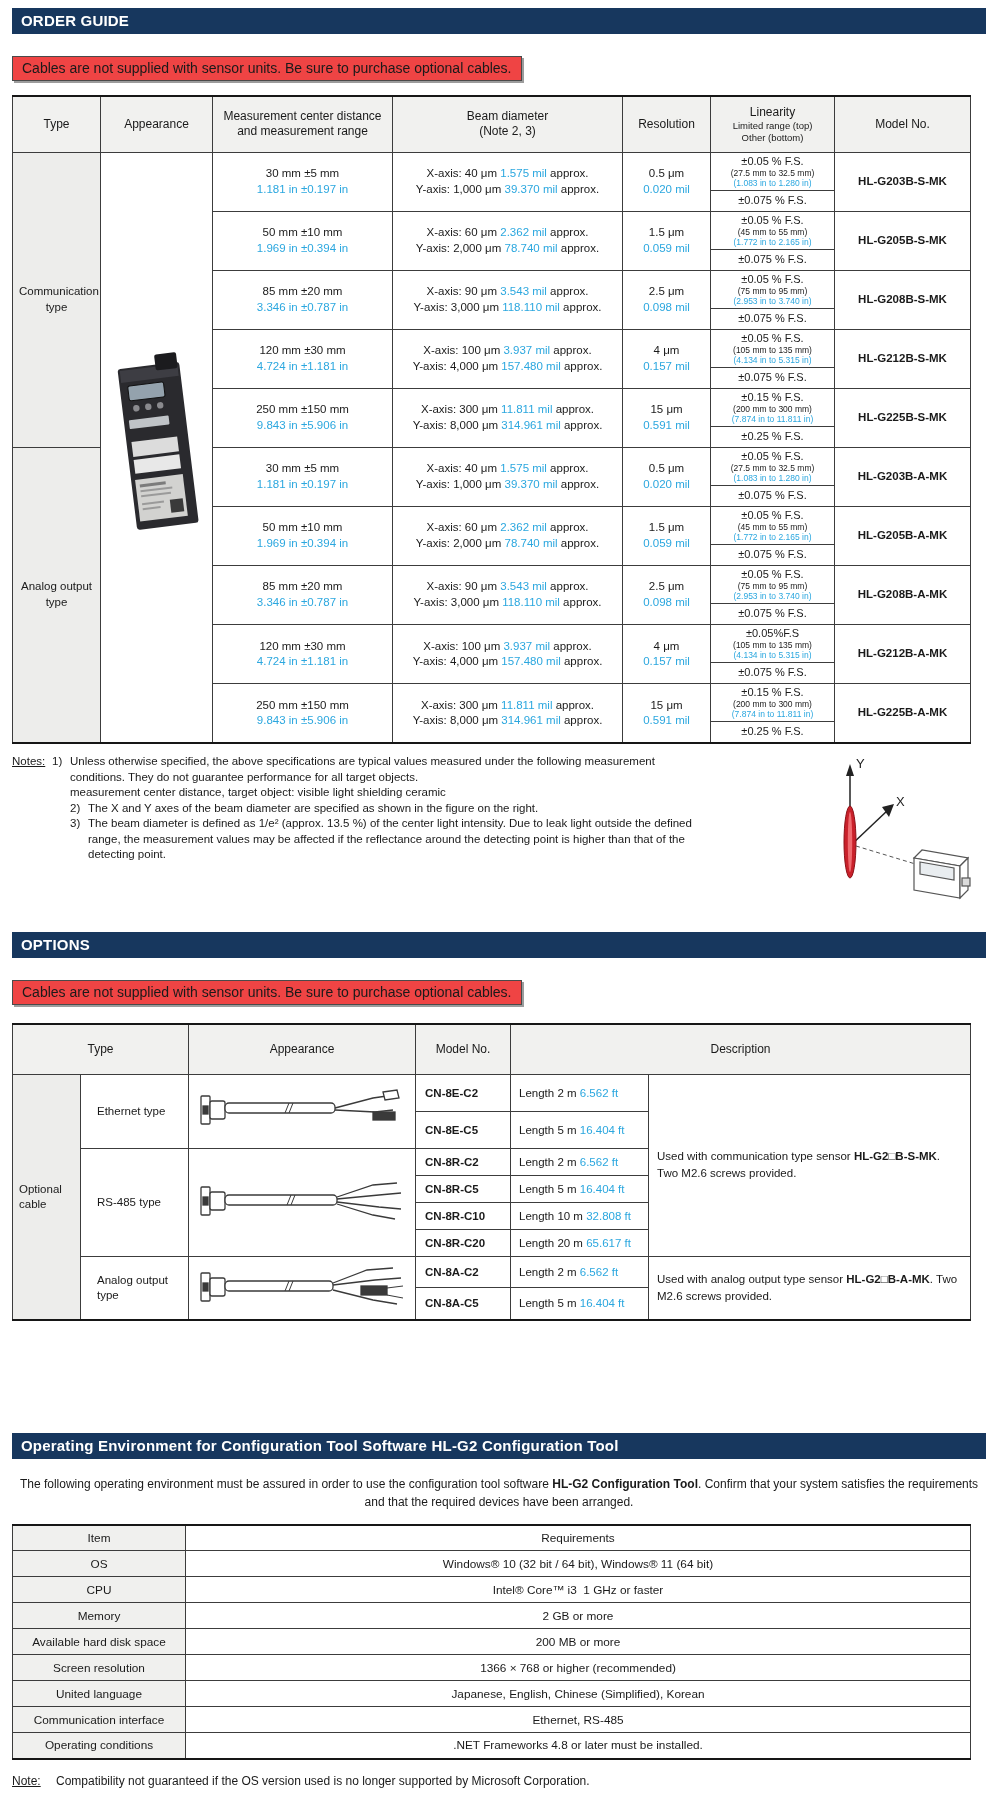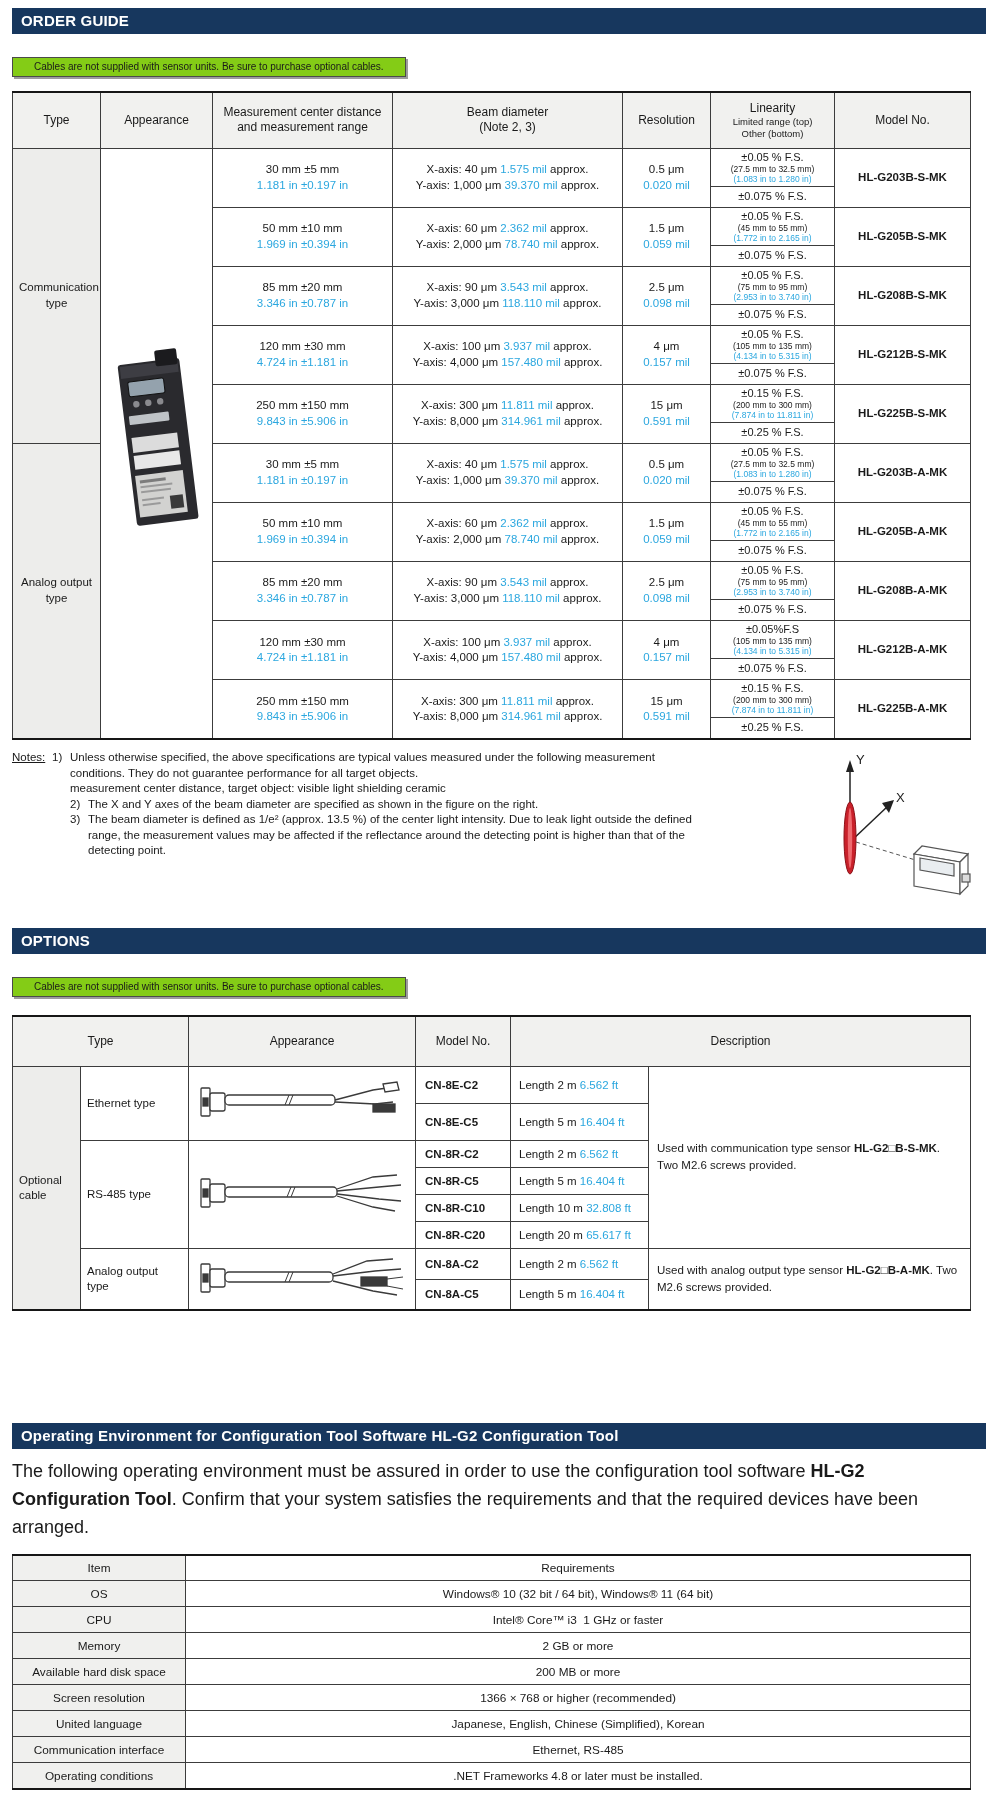--- a/index.html
+++ b/index.html
@@ -3,22 +3,22 @@
 <meta charset="utf-8">
 <style>
   * { box-sizing: border-box; margin: 0; padding: 0; }
   body { width: 998px; background: #fff; color: #1a1a1a;
          font-family: "Liberation Sans", sans-serif; }
   .page { padding: 8px 12px 24px 12px; }
 
   .banner { background: #17375e; color: #fff; font-weight: bold;
             font-size: 15px; padding: 4px 9px 5px; letter-spacing: .2px; }
   .mt-note { margin-top: 22px; }
-  .notebox { display: inline-block; background: #84cc16; border: 1px solid #4a4a4a;
-             box-shadow: 2px 2px 0 #9c9c9c; padding: 3px 21px 4px; font-size: 10px; }
+  .notebox { display: inline-block; background: #ef4444; border: 1px solid #4a4a4a;
+             box-shadow: 2px 2px 0 #9c9c9c; padding: 3px 9px 4px; font-size: 14px; }
 
   table { border-collapse: collapse; table-layout: fixed; }
   .bl { color: #2ba7df; }
 
   
   .og { width: 958px; margin-top: 14px; border: 1px solid #3c3c3c;
         border-top: 2px solid #161616; border-bottom: 2px solid #161616; }
   .og th, .og td { border: 1px solid #3c3c3c; vertical-align: middle; }
   .og th { background: #f1f1ef; font-weight: normal; font-size: 12px;
            height: 56px; line-height: 1.25; text-align: center; }
@@ -46,31 +46,31 @@
   .diagrambox { width: 200px; margin-left: 14px; }
 
   
   .opt { width: 958px; margin-top: 18px; border: 1px solid #3c3c3c;
          border-top: 2px solid #161616; border-bottom: 2px solid #161616; }
   .opt th, .opt td { border: 1px solid #3c3c3c; font-size: 11.5px; }
   .opt th { background: #f1f1ef; font-weight: normal; font-size: 12px;
             height: 50px; text-align: center; }
   .groupcell { background: #ededeb; vertical-align: middle; text-align: left;
                padding: 6px; font-size: 12px; line-height: 1.3; }
-  .cabletype { vertical-align: middle; text-align: left; padding: 6px; font-size: 12px;
+  .cabletype { vertical-align: middle; text-align: left; padding: 16px; font-size: 12px;
                line-height: 1.3; }
   .cableapp { text-align: center; vertical-align: middle; }
   .optmodel { font-weight: bold; font-size: 12px; padding-left: 9px; vertical-align: middle; }
   .optlen { padding-left: 8px; vertical-align: middle; }
   .optdesc { vertical-align: middle; padding: 6px 8px; line-height: 1.45; }
   .opt tr.e { height: 37px; } .opt tr.r { height: 27px; } .opt tr.a { height: 31px; }
 
   
   .envbanner { margin-top: 112px; }
-  .intro { margin-top: 9px; font-size: 18px; line-height: 1.55; }
+  .intro { margin-top: 16px; font-size: 12px; line-height: 1.55; text-align: center; }
   .req { width: 958px; margin-top: 12px; border: 1px solid #3c3c3c;
          border-top: 2px solid #161616; border-bottom: 2px solid #161616; }
   .req th, .req td { border: 1px solid #3c3c3c; height: 26px; text-align: center;
                      font-size: 11.8px; font-weight: normal; }
   .req .item { background: #f0f0ee; }
   .envnote { margin-top: 14px; font-size: 12px; display: flex; }
   .envnote .nlabel { width: 44px; }
   .footnotes { margin-top: 16px; font-size: 9.5px; line-height: 1.55;
                padding-bottom: 18px; border-bottom: 1px solid #d8d8d8; }
 </style>

